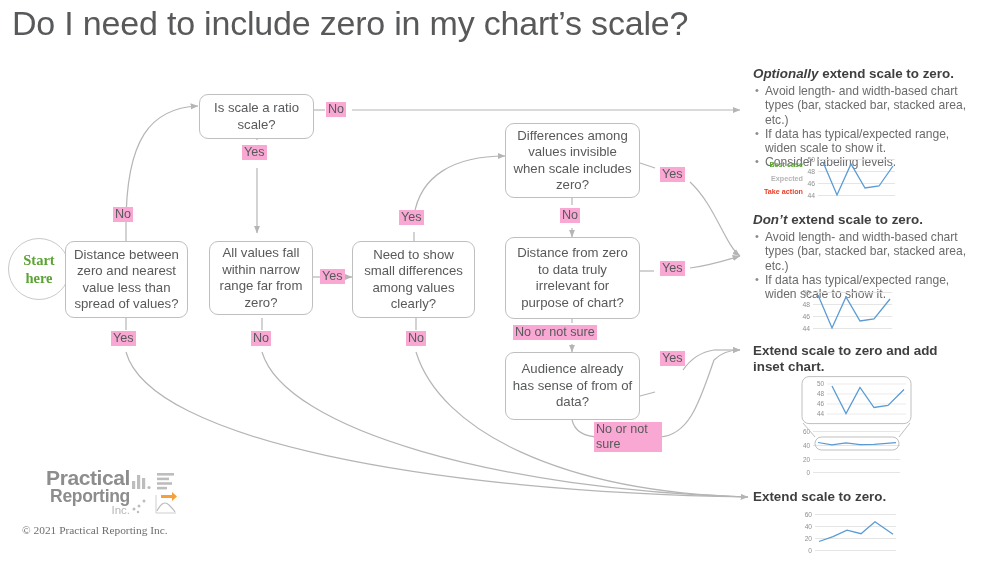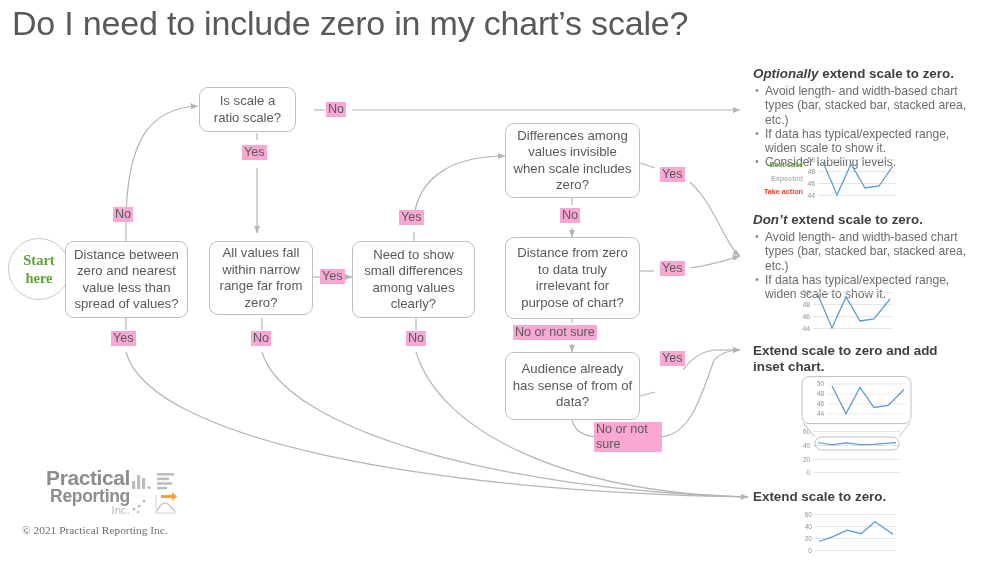--- a/index.html
+++ b/index.html
@@ -109,21 +109,21 @@
     </g>
   </svg>
 
   <div class="startcircle" style="left:8px;top:238px;width:62px;height:62px;">
     <span>
       <span>Start</span><br>
       <span>here</span>
     </span>
   </div>
 
-  <div class="node" style="left:199px;top:87px;width:97px;height:45px;">
+  <div class="node" style="left:199px;top:94px;width:115px;height:45px;">
     <span>Is scale a ratio scale?</span>
   </div>
 
   <div class="node" style="left:65px;top:241px;width:123px;height:77px;">
     <span>Distance between zero and nearest value less than spread of values?</span>
   </div>
 
   <div class="node" style="left:209px;top:241px;width:104px;height:74px;">
     <span>All values fall within narrow range far from zero?</span>
   </div>

